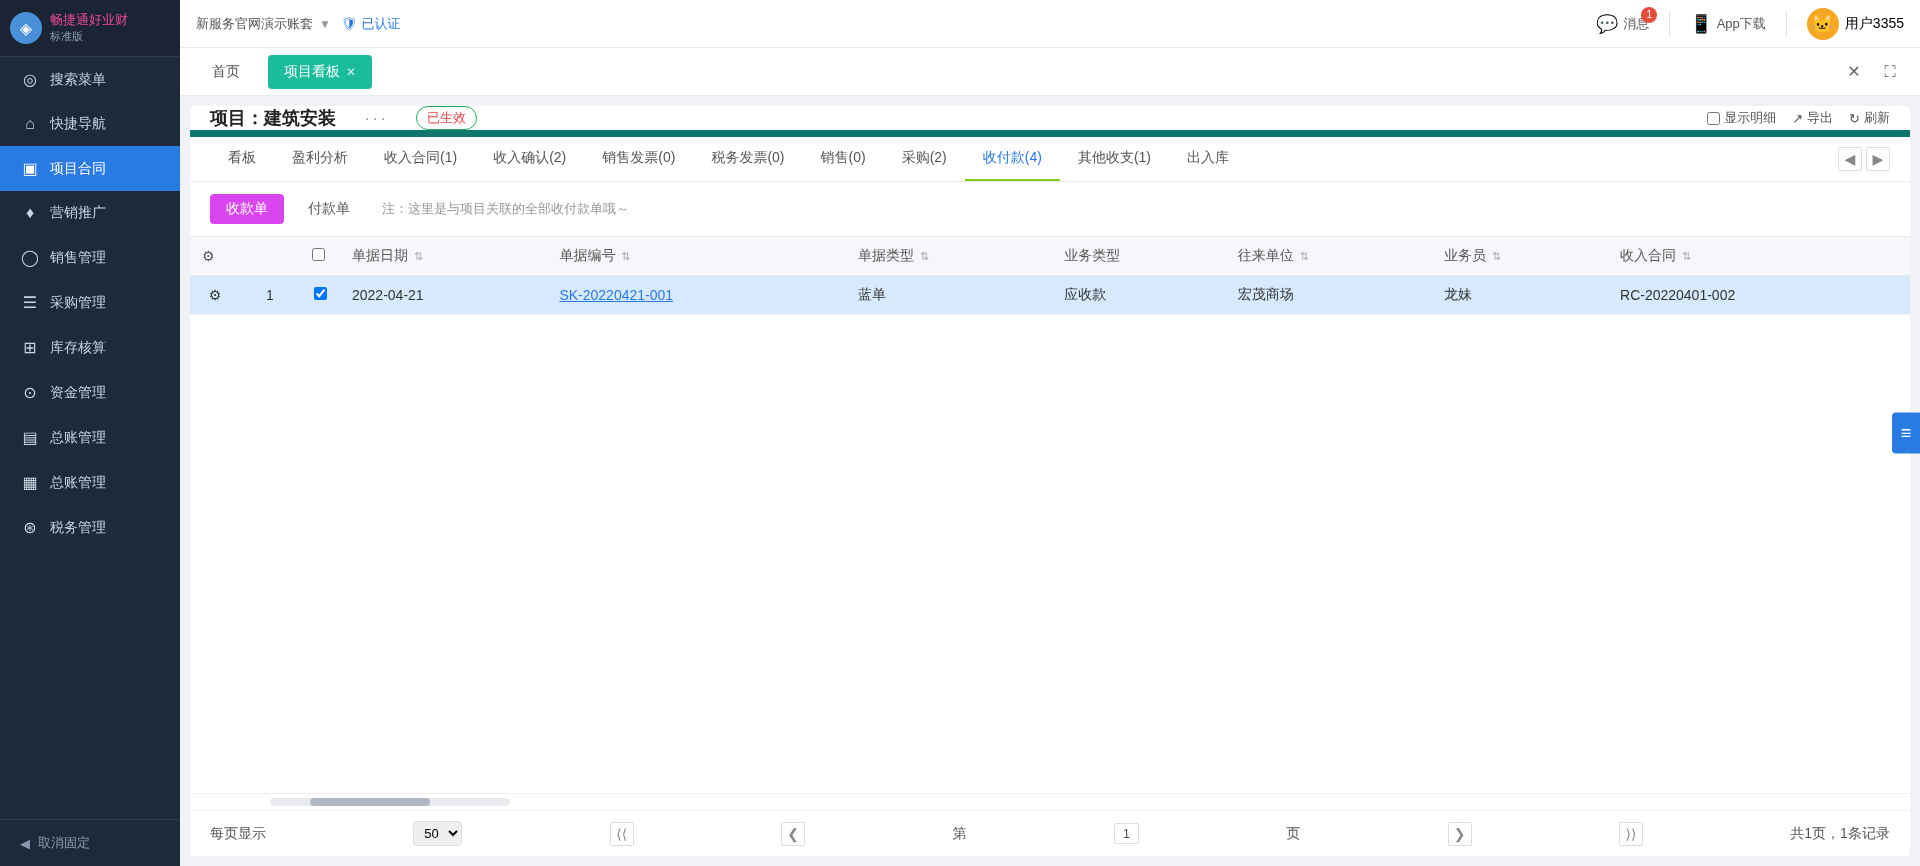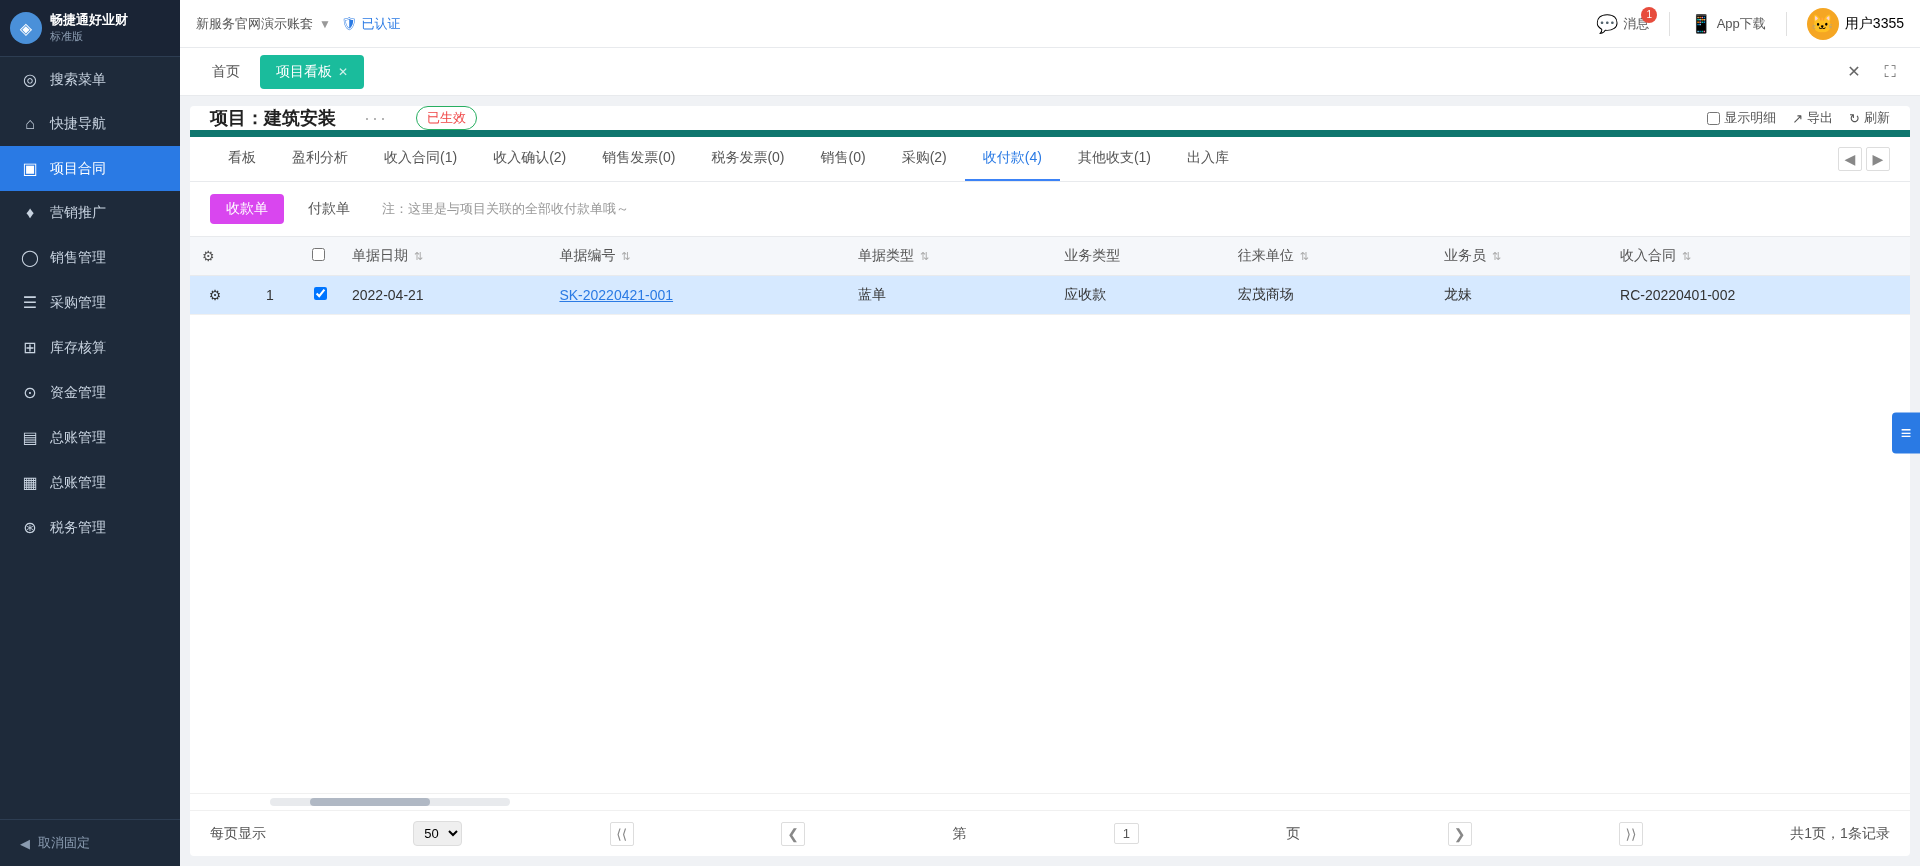--- a/index.html
+++ b/index.html
@@ -25,23 +25,22 @@
     }
     .sidebar-logo {
       width: 32px; height: 32px;
       background: #4a90d9;
       border-radius: 50%;
       display: flex; align-items: center; justify-content: center;
       font-size: 16px; color: white;
     }
     .sidebar-brand {
       font-size: 13px;
-      color: #ffffff;
+      color: #ec4899;
       line-height: 1.3;
-      font-weight: bold;
     }
     .sidebar-edition {
       font-size: 11px;
       color: #8a9bb0;
     }
     .sidebar-scroll {
       flex: 1;
       overflow-y: auto;
       overflow-x: hidden;
     }
@@ -147,21 +146,21 @@
     }
 
     
     .tabbar {
       background: white;
       height: 48px;
       display: flex;
       align-items: center;
       padding: 0 16px;
       border-bottom: 1px solid #e8eaed;
-      gap: 4px;
+      gap: 12px;
     }
     .tabbar-item {
       padding: 8px 16px;
       cursor: pointer;
       color: #555;
       font-size: 14px;
       border-radius: 4px 4px 0 0;
       display: flex; align-items: center; gap: 6px;
     }
     .tabbar-item.active {
@@ -255,21 +254,21 @@
     .subtab {
       padding: 12px 18px;
       cursor: pointer;
       color: #555;
       font-size: 14px;
       border-bottom: 2px solid transparent;
       white-space: nowrap;
     }
     .subtab.active {
       color: #2a7ae4;
-      border-bottom: 2px solid #3b82f6;
+      border-bottom: 2px solid #84cc16;
       font-weight: 500;
     }
     .subtab-nav {
       margin-left: auto;
       display: flex;
       gap: 4px;
     }
     .subtab-nav-btn {
       width: 24px; height: 24px;
       display: flex; align-items: center; justify-content: center;

